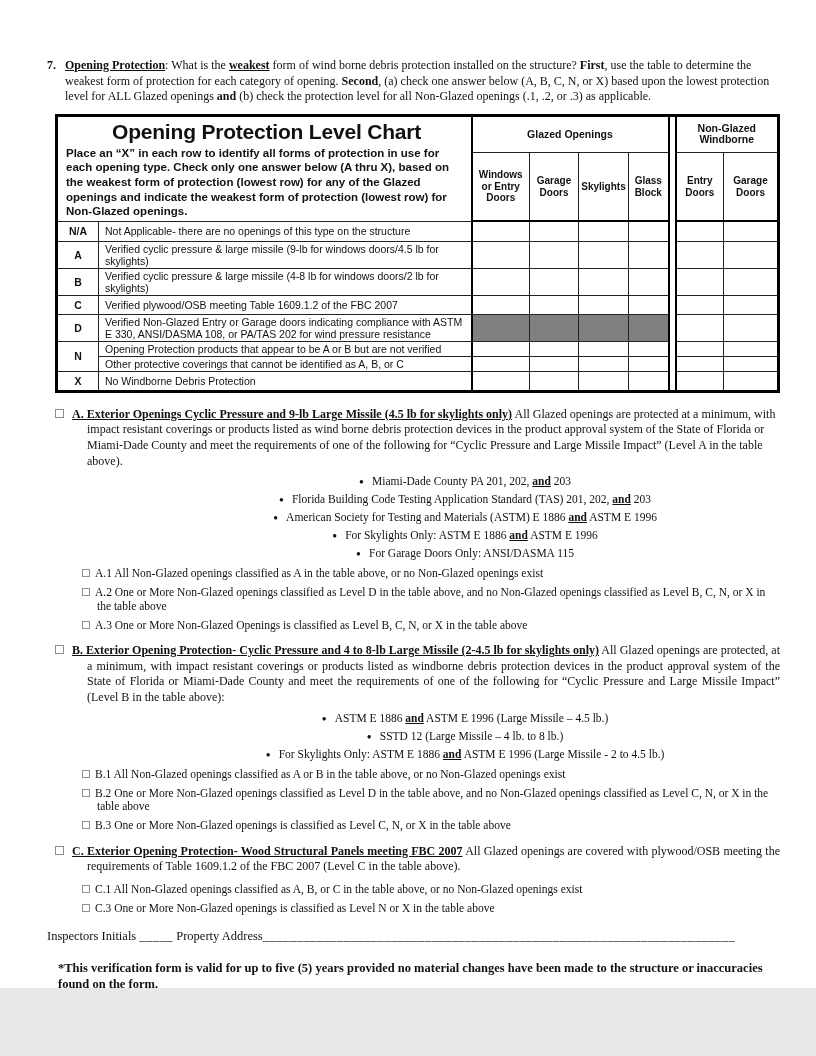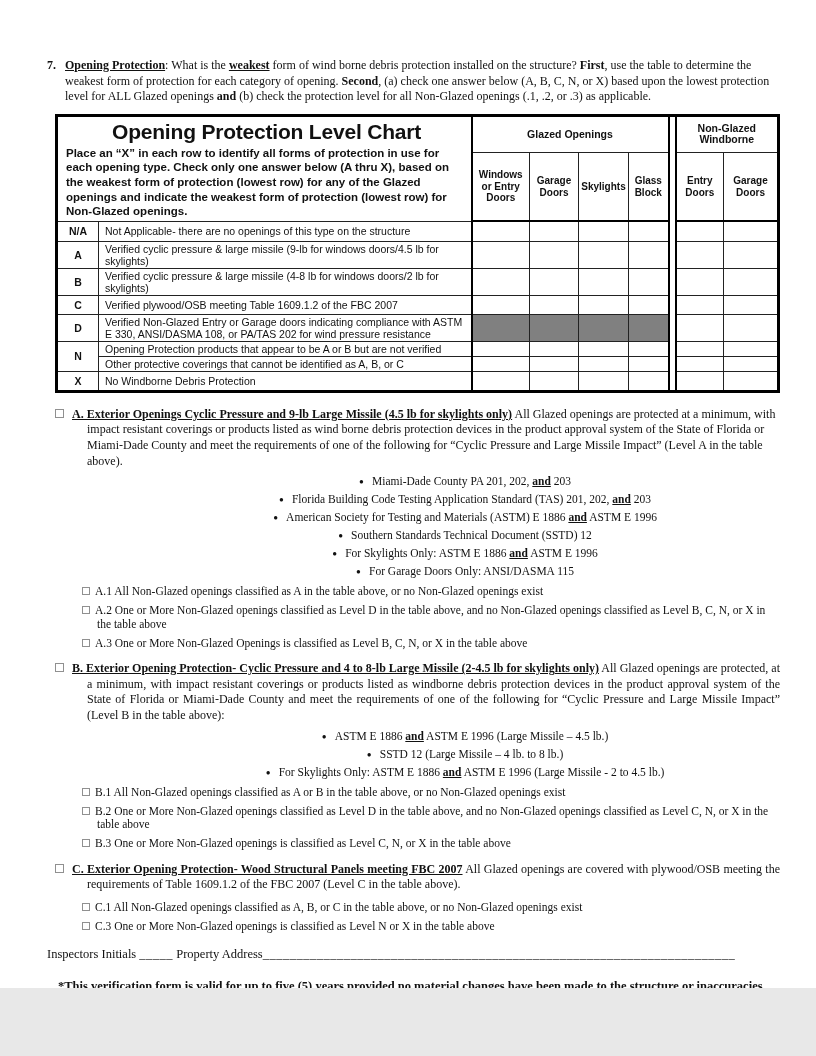--- a/index.html
+++ b/index.html
@@ -174,21 +174,20 @@
     </tr>
   </tbody>
     </table>
 
   <div class="section">
     <div class="sec-head"><span class="cb"></span><span><span class="b u">A. Exterior Openings Cyclic Pressure and 9-lb Large Missile (4.5 lb for skylights only)</span><span> All Glazed openings are protected at a minimum, with impact resistant coverings or products listed as wind borne debris protection devices in the product approval system of the State of Florida or Miami-Dade County and meet the requirements of one of the following for “Cyclic Pressure and Large Missile Impact” (Level A in the table above).</span></span></div>
     <ul class="bullets">
       <li><span class="dot">●</span><span><span>Miami-Dade County PA 201, 202, </span><span class="b u">and</span><span> 203</span></span></li>
       <li><span class="dot">●</span><span><span>Florida Building Code Testing Application Standard (TAS) 201, 202, </span><span class="b u">and</span><span> 203</span></span></li>
       <li><span class="dot">●</span><span><span>American Society for Testing and Materials (ASTM) E 1886 </span><span class="b u">and</span><span> ASTM E 1996</span></span></li>
-      <li><span class="dot">●</span><span><span>Southern Standards Technical Document (SSTD) 12</span></span></li>
       <li><span class="dot">●</span><span><span>For Skylights Only: ASTM E 1886 </span><span class="b u">and</span><span> ASTM E 1996</span></span></li>
       <li><span class="dot">●</span><span><span>For Garage Doors Only: ANSI/DASMA 115</span></span></li>
     </ul>
     <div class="subopts">
       <div class="subopt"><span class="cb"></span><span>A.1 All Non-Glazed openings classified as A in the table above, or no Non-Glazed openings exist</span></div>
       <div class="subopt"><span class="cb"></span><span>A.2 One or More Non-Glazed openings classified as Level D in the table above, and no Non-Glazed openings classified as Level B, C, N, or X in the table above</span></div>
       <div class="subopt"><span class="cb"></span><span>A.3 One or More Non-Glazed Openings is classified as Level B, C, N, or X in the table above</span></div>
     </div>
   </div>
 

